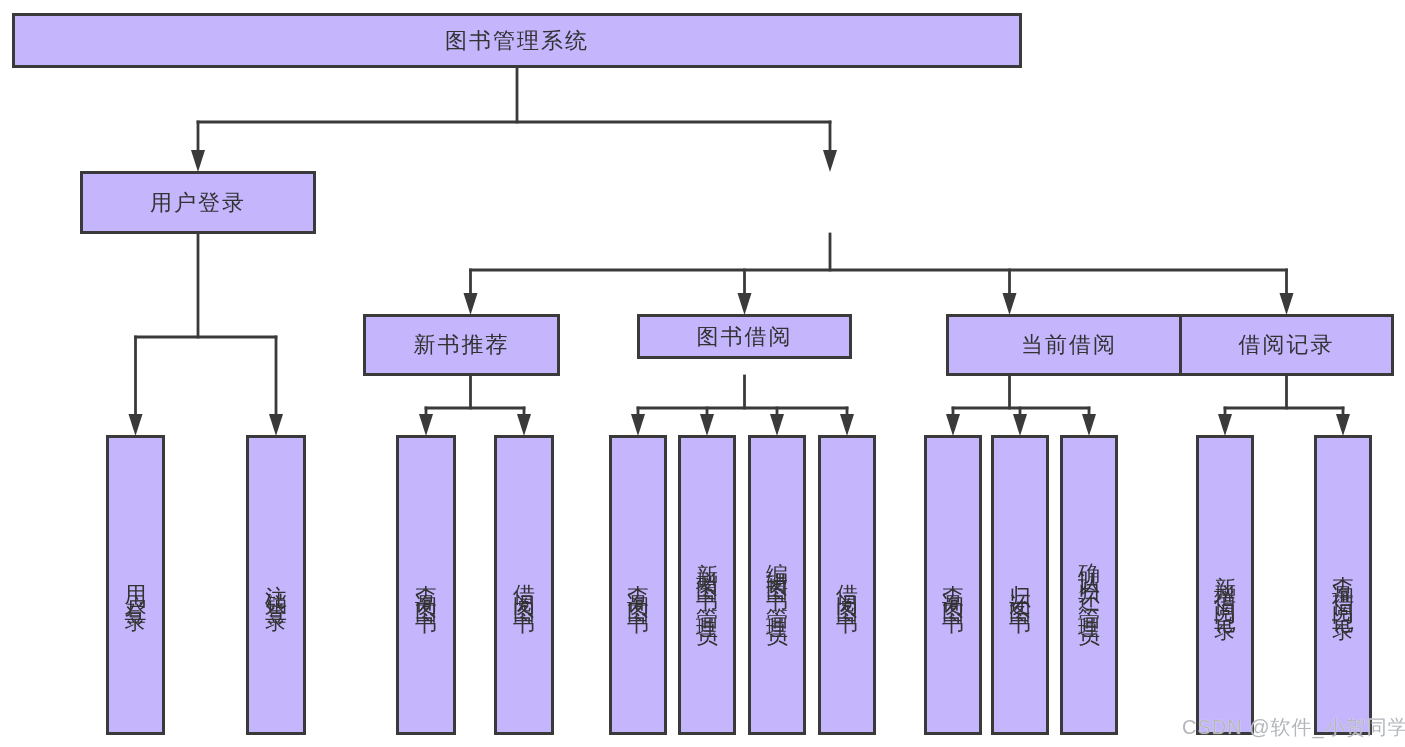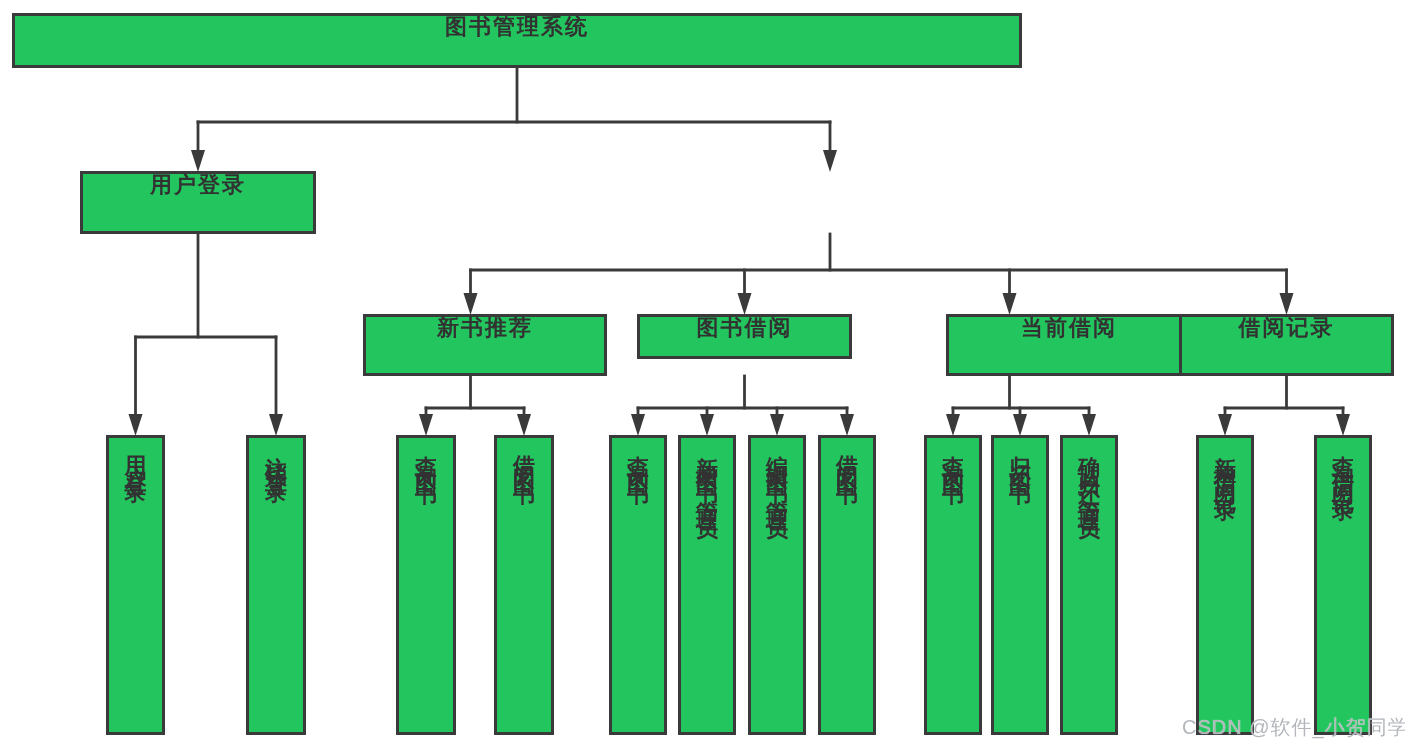--- a/index.html
+++ b/index.html
@@ -19,32 +19,31 @@
     position: absolute;
     left: 0;
     top: 0;
     width: 1405px;
     height: 747px;
     pointer-events: none;
   }
   .node {
     position: absolute;
     box-sizing: border-box;
-    background: #22c55e;
+    background: #c4b5fd;
     border: 3px solid #3a3a3a;
     display: flex;
-    align-items: flex-start;
+    align-items: center;
     justify-content: center;
     color: #323232;
     font-size: 22px;
     letter-spacing: 2px;
     line-height: 1;
     white-space: nowrap;
     z-index: 2;
-    font-weight: bold;
   }
   .node > span {
     display: block;
   }
   .node.vertical > span {
     writing-mode: vertical-rl;
     text-orientation: mixed;
     letter-spacing: 9px;
     white-space: normal;
     line-height: 1;
@@ -119,21 +118,21 @@
       <line x1="1343" y1="408" x2="1343" y2="417" stroke="#3a3a3a" stroke-width="2.8" stroke-linecap="square"></line>
       <polygon points="1343,436 1336,414 1350,414" fill="#3a3a3a"></polygon>
     </svg>
 
   <div class="node" style="left: 12px; top: 13px; width: 1010px; height: 55px; border-color: rgb(58, 58, 58); color: rgb(50, 50, 50);">
       <span>图书管理系统</span>
     </div>
     <div class="node" style="left: 80px; top: 171px; width: 236px; height: 63px; border-color: rgb(58, 58, 58); color: rgb(50, 50, 50);">
       <span>用户登录</span>
     </div>
-    <div class="node" style="left: 363px; top: 314px; width: 244px; height: 62px; border-color: rgb(58, 58, 58); color: rgb(50, 50, 50);">
+    <div class="node" style="left: 363px; top: 314px; width: 197px; height: 62px; border-color: rgb(58, 58, 58); color: rgb(50, 50, 50);">
       <span>新书推荐</span>
     </div>
     <div class="node" style="left: 637px; top: 314px; width: 215px; height: 45px; border-color: rgb(58, 58, 58); color: rgb(50, 50, 50);">
       <span>图书借阅</span>
     </div>
     <div class="node" style="left: 902px; top: 314px; width: 246px; height: 62px; border-color: rgb(58, 58, 58); color: rgb(50, 50, 50); margin-left: 44px;">
       <span>当前借阅</span>
     </div>
     <div class="node" style="left: 1179px; top: 314px; width: 215px; height: 62px; border-color: rgb(58, 58, 58); color: rgb(50, 50, 50);">
       <span>借阅记录</span>

